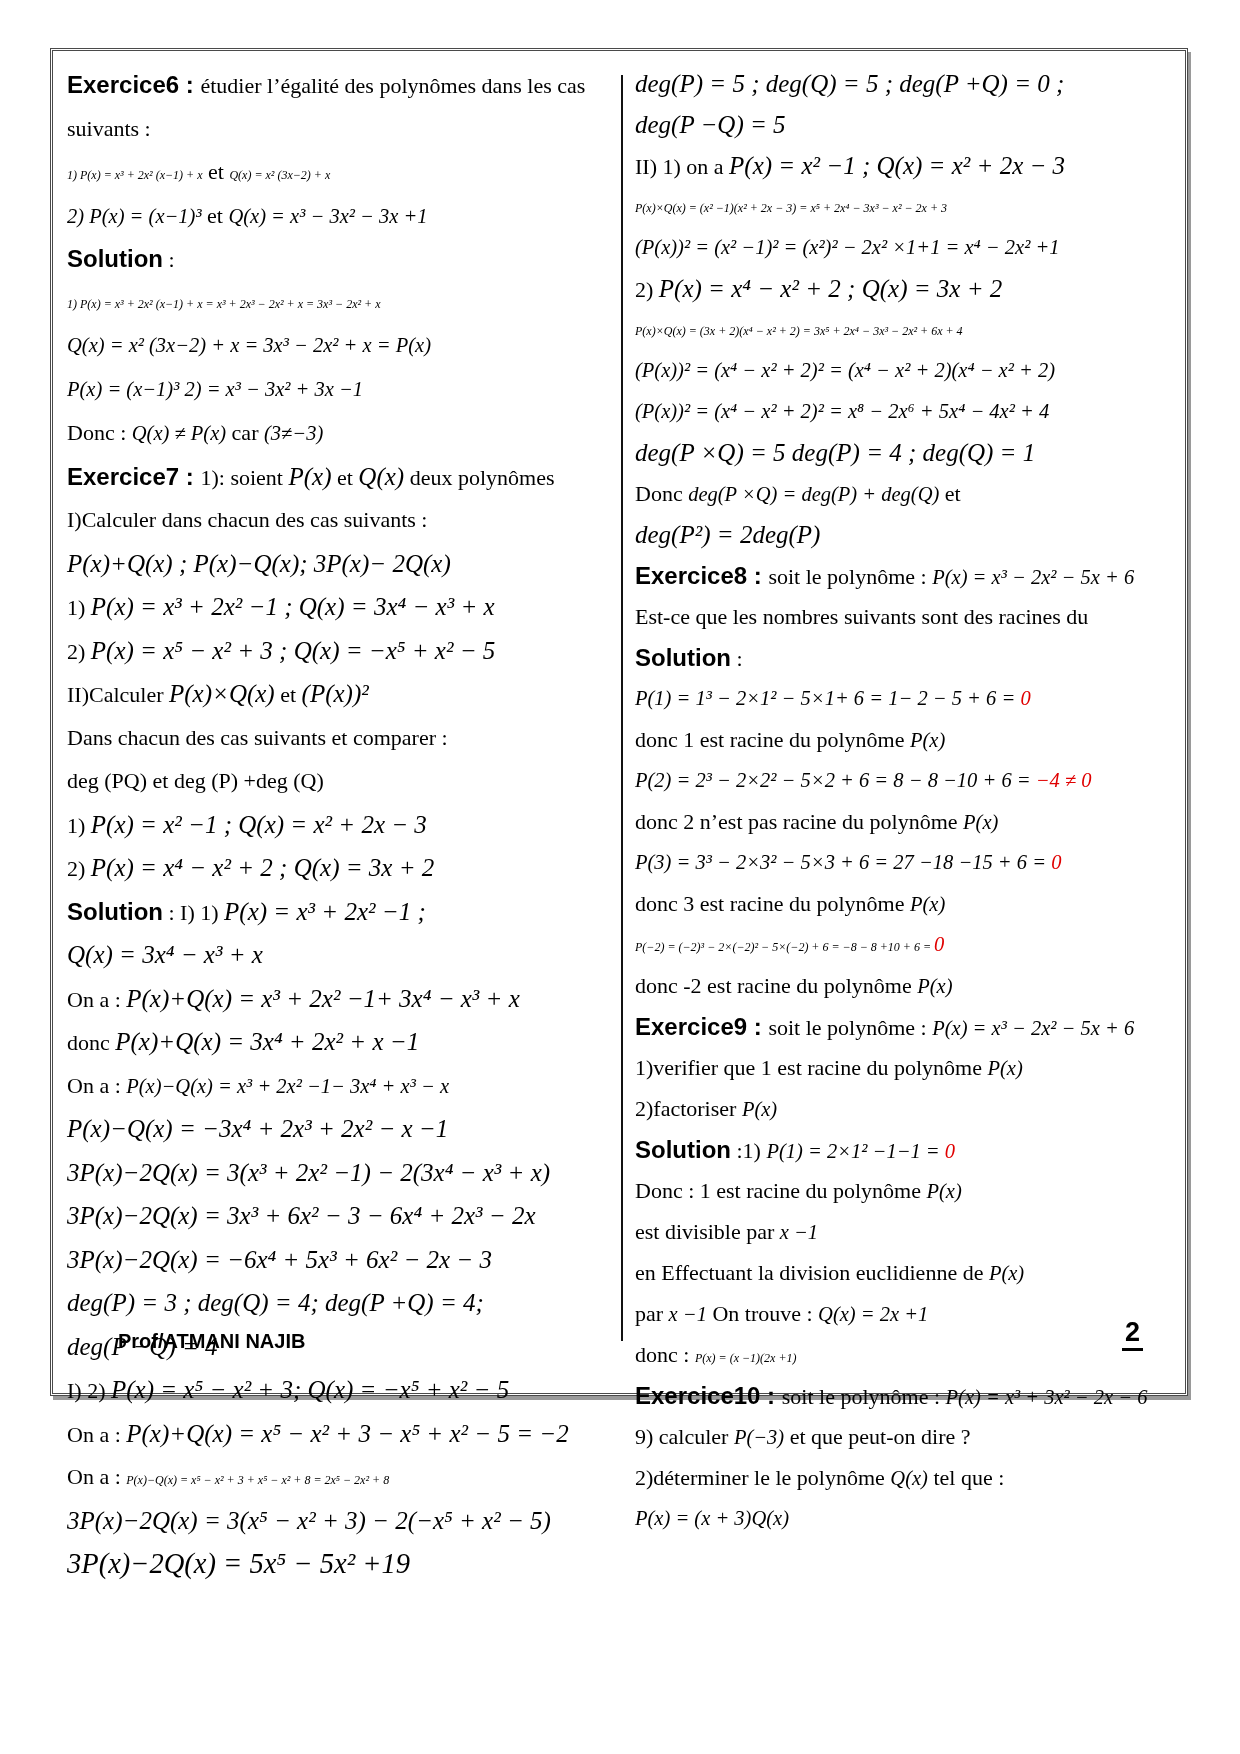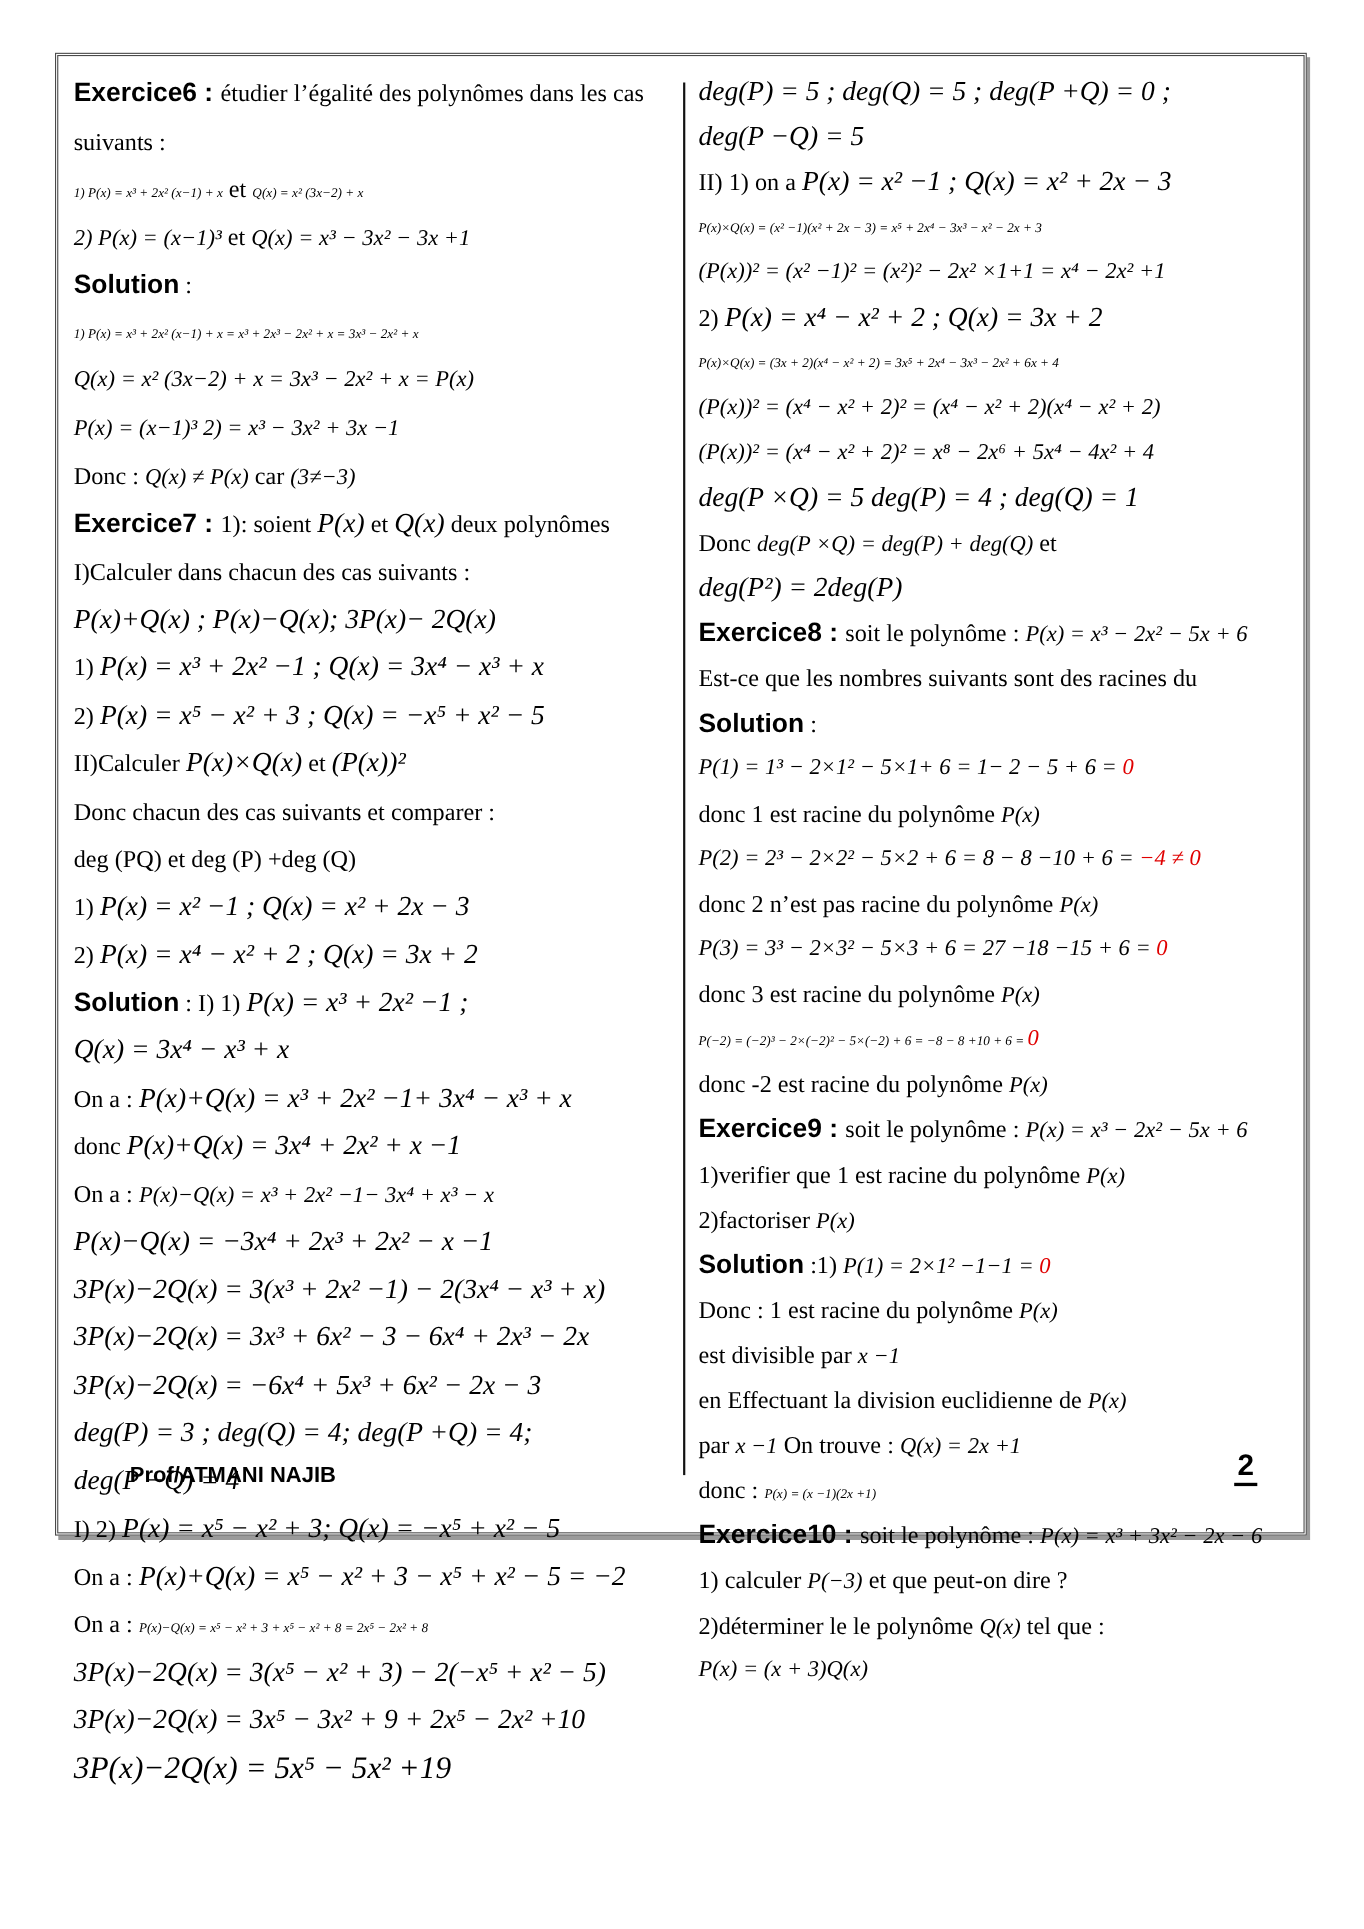--- a/index.html
+++ b/index.html
@@ -47,40 +47,39 @@
       <div class="line"><span class="p-s">1) P(x) = x³ + 2x² (x−1) + x = x³ + 2x³ − 2x² + x = 3x³ − 2x² + x</span></div>
       <div class="line"><span class="p-m">Q(x) = x² (3x−2) + x = 3x³ − 2x² + x = P(x)</span></div>
       <div class="line"><span class="p-m">P(x) = (x−1)³ 2)    = x³ − 3x² + 3x −1</span></div>
       <div class="line"><span class="p-t">Donc : </span><span class="p-m">Q(x) ≠ P(x)</span><span class="p-t">  car    </span><span class="p-m">(3≠−3)</span></div>
       <div class="line"><span class="p-h">Exercice7 : </span><span class="p-t">1): soient </span><span class="p-b">P(x)</span><span class="p-t"> et </span><span class="p-b">Q(x)</span><span class="p-t"> deux polynômes</span></div>
       <div class="line"><span class="p-t">I)Calculer dans chacun des cas suivants :</span></div>
       <div class="line"><span class="p-b">P(x)+Q(x) ;  P(x)−Q(x);   3P(x)− 2Q(x)</span></div>
       <div class="line"><span class="p-t">1) </span><span class="p-b">P(x) = x³ + 2x² −1    ;  Q(x) = 3x⁴ − x³ + x</span></div>
       <div class="line"><span class="p-t">2) </span><span class="p-b">P(x) = x⁵ − x² + 3   ;  Q(x) = −x⁵ + x² − 5</span></div>
       <div class="line"><span class="p-t">II)Calculer  </span><span class="p-b">P(x)×Q(x)</span><span class="p-t">  et  </span><span class="p-b">(P(x))²</span></div>
-      <div class="line"><span class="p-t">Donc chacun des cas suivants et comparer :</span></div>
+      <div class="line"><span class="p-t">Dans chacun des cas suivants et comparer :</span></div>
       <div class="line"><span class="p-t">deg (PQ) et deg (P) +deg (Q)</span></div>
       <div class="line"><span class="p-t">1) </span><span class="p-b">P(x) = x² −1    ;  Q(x) = x² + 2x − 3</span></div>
       <div class="line"><span class="p-t">2) </span><span class="p-b">P(x) = x⁴ − x² + 2    ;  Q(x) = 3x + 2</span></div>
       <div class="line"><span class="p-h">Solution</span><span class="p-t"> : I) 1) </span><span class="p-b">P(x) = x³ + 2x² −1    ;</span></div>
       <div class="line"><span class="p-b">Q(x) = 3x⁴ − x³ + x</span></div>
       <div class="line"><span class="p-t">On a : </span><span class="p-b">P(x)+Q(x) = x³ + 2x² −1+ 3x⁴ − x³ + x</span></div>
       <div class="line"><span class="p-t">donc  </span><span class="p-b">P(x)+Q(x) = 3x⁴ + 2x² + x −1</span></div>
       <div class="line"><span class="p-t">On a :  </span><span class="p-m">P(x)−Q(x) = x³ + 2x² −1− 3x⁴ + x³ − x</span></div>
       <div class="line"><span class="p-b">P(x)−Q(x) = −3x⁴ + 2x³ + 2x² − x −1</span></div>
       <div class="line"><span class="p-b">3P(x)−2Q(x) = 3(x³ + 2x² −1) − 2(3x⁴ − x³ + x)</span></div>
       <div class="line"><span class="p-b">3P(x)−2Q(x) = 3x³ + 6x² − 3 − 6x⁴ + 2x³ − 2x</span></div>
       <div class="line"><span class="p-b">3P(x)−2Q(x) = −6x⁴ + 5x³ + 6x² − 2x − 3</span></div>
       <div class="line"><span class="p-b">deg(P) = 3 ; deg(Q) = 4; deg(P +Q) = 4;</span></div>
       <div class="line"><span class="p-b">deg(P −Q) = 4</span></div>
       <div class="line"><span class="p-t">I) 2) </span><span class="p-b">P(x) = x⁵ − x² + 3;  Q(x) = −x⁵ + x² − 5</span></div>
       <div class="line"><span class="p-t">On a : </span><span class="p-b">P(x)+Q(x) = x⁵ − x² + 3 − x⁵ + x² − 5 = −2</span></div>
       <div class="line"><span class="p-t">On a :  </span><span class="p-s">P(x)−Q(x) = x⁵ − x² + 3 + x⁵ − x² + 8 = 2x⁵ − 2x² + 8</span></div>
       <div class="line"><span class="p-b">3P(x)−2Q(x) = 3(x⁵ − x² + 3) − 2(−x⁵ + x² − 5)</span></div>
-      <div class="line"><span class="p-b">3P(x)−2Q(x) = 3x⁵ − 3x² + 9 + 2x⁵ − 2x² +10</span></div>
       <div class="line"><span class="p-B">3P(x)−2Q(x) = 5x⁵ − 5x² +19</span></div>
     </div>
   <div class="divider"></div>
   <div class="col right" id="col-right">
       <div class="line"><span class="p-b">deg(P) = 5 ; deg(Q) = 5 ; deg(P +Q) = 0 ;</span></div>
       <div class="line"><span class="p-b">deg(P −Q) = 5</span></div>
       <div class="line"><span class="p-t">II) 1) on a  </span><span class="p-b">P(x) = x² −1 ;  Q(x) = x² + 2x − 3</span></div>
       <div class="line"><span class="p-s">P(x)×Q(x) = (x² −1)(x² + 2x − 3) = x⁵ + 2x⁴ − 3x³ − x² − 2x + 3</span></div>
       <div class="line"><span class="p-m">(P(x))² = (x² −1)² = (x²)² − 2x² ×1+1 = x⁴ − 2x² +1</span></div>
       <div class="line"><span class="p-t">2) </span><span class="p-b">P(x) = x⁴ − x² + 2    ; Q(x) = 3x + 2</span></div>
@@ -104,19 +103,19 @@
       <div class="line"><span class="p-h">Exercice9 : </span><span class="p-t">soit le polynôme : </span><span class="p-m">P(x) = x³ − 2x² − 5x + 6</span></div>
       <div class="line"><span class="p-t">1)verifier que 1 est racine du polynôme </span><span class="p-m">P(x)</span></div>
       <div class="line"><span class="p-t">2)factoriser  </span><span class="p-m">P(x)</span></div>
       <div class="line"><span class="p-h">Solution</span><span class="p-t"> :1) </span><span class="p-m">P(1) = 2×1² −1−1 = </span><span class="p-r">0</span></div>
       <div class="line"><span class="p-t">Donc : 1 est racine du polynôme </span><span class="p-m">P(x)</span></div>
       <div class="line"><span class="p-t">est divisible par </span><span class="p-m">x −1</span></div>
       <div class="line"><span class="p-t">en Effectuant la division euclidienne de </span><span class="p-m">P(x)</span></div>
       <div class="line"><span class="p-t">par </span><span class="p-m">x −1</span><span class="p-t"> On trouve : </span><span class="p-m">Q(x) = 2x +1</span></div>
       <div class="line"><span class="p-t">donc : </span><span class="p-s">P(x) = (x −1)(2x +1)</span></div>
       <div class="line"><span class="p-h">Exercice10 : </span><span class="p-t">soit le polynôme : </span><span class="p-m">P(x) = x³ + 3x² − 2x − 6</span></div>
-      <div class="line"><span class="p-t">1) calculer </span><span class="p-m">P(−3)</span><span class="p-t"> et que peut-on dire ?</span></div>
+      <div class="line"><span class="p-t">9) calculer </span><span class="p-m">P(−3)</span><span class="p-t"> et que peut-on dire ?</span></div>
       <div class="line"><span class="p-t">2)déterminer le le polynôme </span><span class="p-m">Q(x)</span><span class="p-t"> tel que :</span></div>
       <div class="line"><span class="p-m">P(x) = (x + 3)Q(x)</span></div>
     </div>
   <div class="footer-author">Prof/ATMANI NAJIB</div>
   <div class="page-number">2</div>
 </div>
 
 </body></html>

